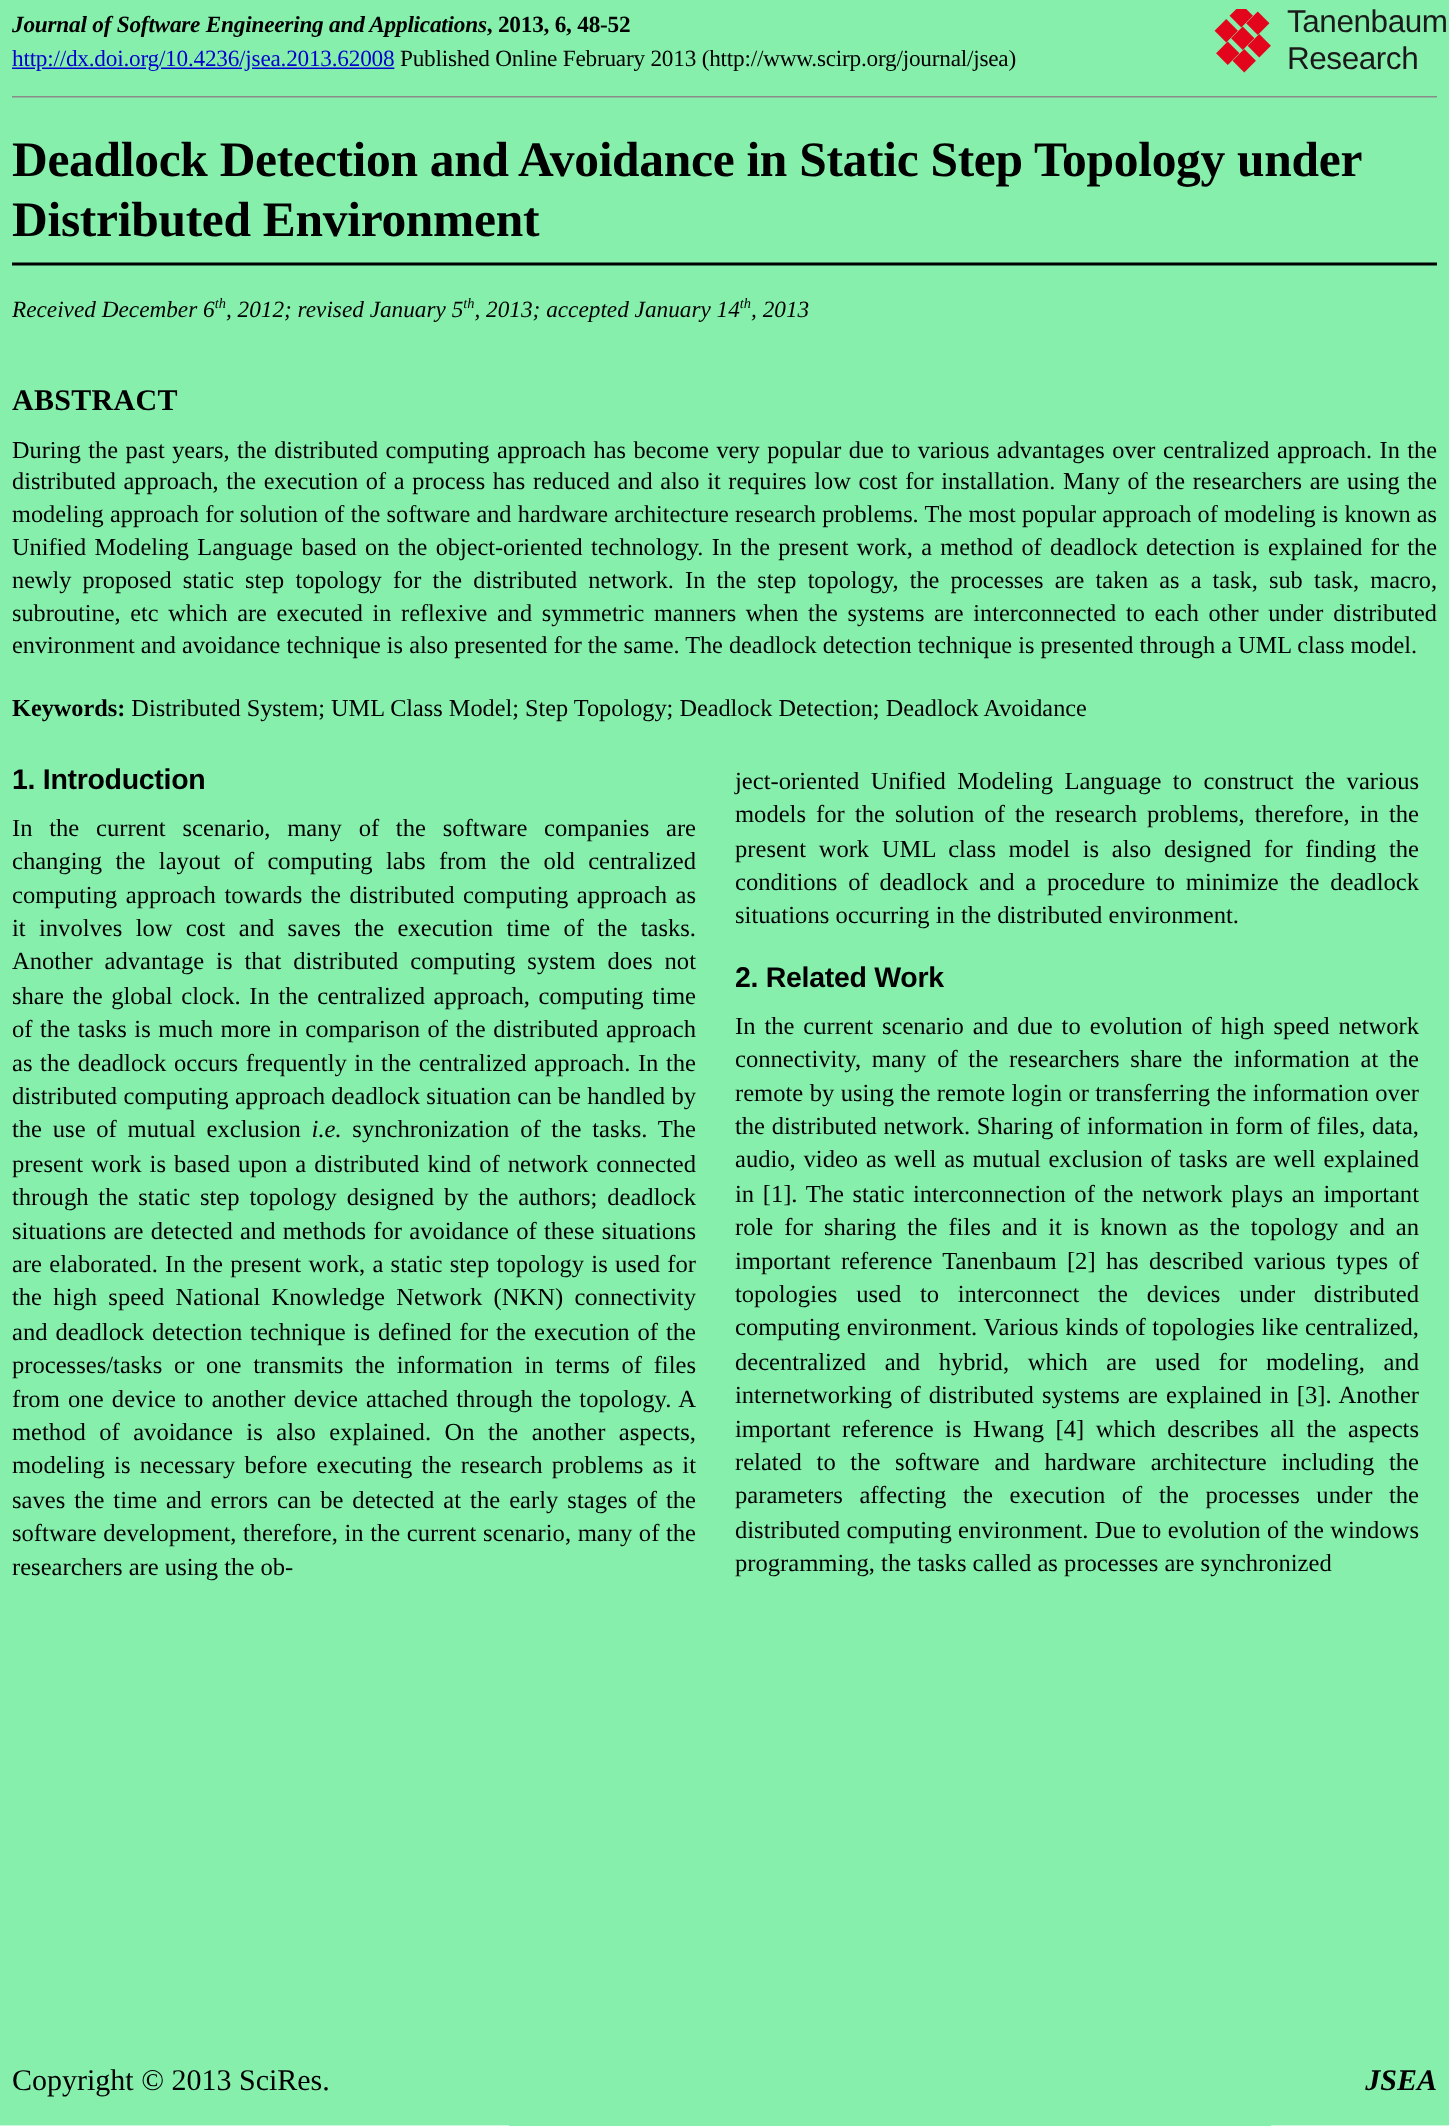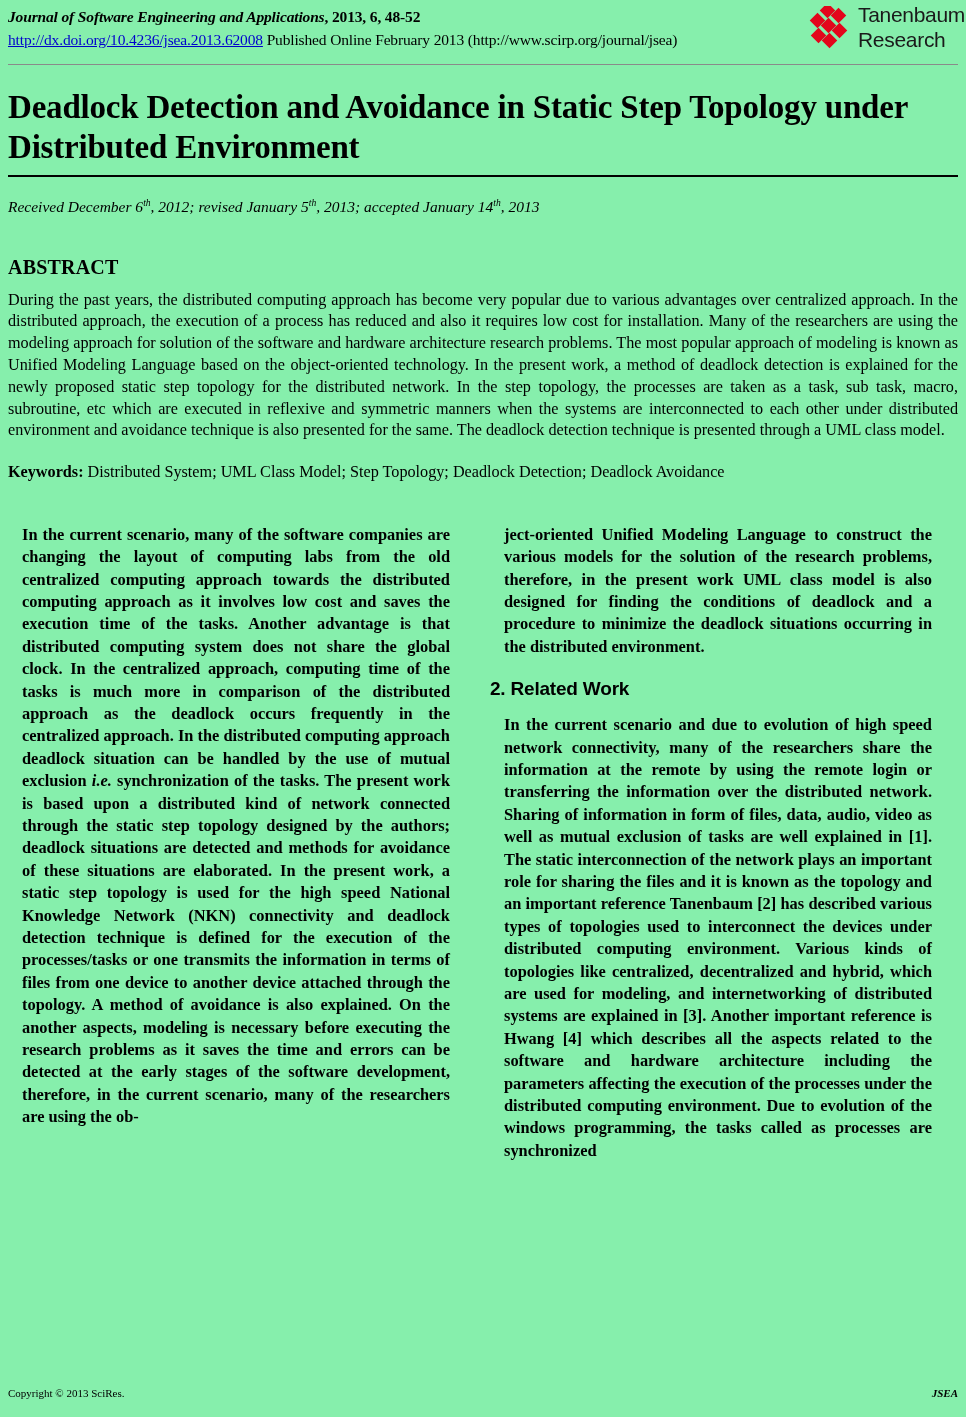--- a/index.html
+++ b/index.html
@@ -161,36 +161,35 @@
     font-weight: bold;
     font-size: 19px;
     margin: 0 0 9px 0;
     letter-spacing: -0.2px;
   }
   .sec-head.spaced { margin-top: 20px; }
   .para {
     font-size: 16.4px;
     line-height: 1.365;
     text-align: justify;
-    margin: 14px;
+    margin: 0;
     hyphens: none;
-    font-weight: bold;
   }
   .para i { font-style: italic; }
 
   
   .footer {
     position: absolute;
     left: 8px;
     right: 8px;
     bottom: 18px;
     display: flex;
     justify-content: space-between;
     align-items: baseline;
-    font-size: 11px;
+    font-size: 20px;
   }
   .footer-right {
     font-style: italic;
     font-weight: bold;
   }
 </style>
 </head>
 <body>
 
 <div class="page">
@@ -239,20 +238,21 @@
   <div class="abstract-head">ABSTRACT</div>
   <div class="abstract-body">During the past years, the distributed computing approach has become very popular due to various advantages over centralized approach. In the distributed approach, the execution of a process has reduced and also it requires low cost for installation. Many of the researchers are using the modeling approach for solution of the software and hardware architecture research problems. The most popular approach of modeling is known as Unified Modeling Language based on the object-oriented technology. In the present work, a method of deadlock detection is explained for the newly proposed static step topology for the distributed network. In the step topology, the processes are taken as a task, sub task, macro, subroutine, etc which are executed in reflexive and symmetric manners when the systems are interconnected to each other under distributed environment and avoidance technique is also presented for the same. The deadlock detection technique is presented through a UML class model.</div>
 
   <div class="keywords">
     <b>Keywords:</b><span> Distributed System; UML Class Model; Step Topology; Deadlock Detection; Deadlock Avoidance</span>
   </div>
 
   <div class="columns">
 
     <div class="col">
+      <div class="sec-head">1. Introduction</div>
       <p class="para"><span>In the current scenario, many of the software companies are changing the layout of computing labs from the old centralized computing approach towards the distributed computing approach as it involves low cost and saves the execution time of the tasks. Another advantage is that distributed computing system does not share the global clock. In the centralized approach, computing time of the tasks is much more in comparison of the distributed approach as the deadlock occurs frequently in the centralized approach. In the distributed computing approach deadlock situation can be handled by the use of mutual exclusion </span><i>i.e.</i><span> synchronization of the tasks. The present work is based upon a distributed kind of network connected through the static step topology designed by the authors; deadlock situations are detected and methods for avoidance of these situations are elaborated. In the present work, a static step topology is used for the high speed National Knowledge Network (NKN) connectivity and deadlock detection technique is defined for the execution of the processes/tasks or one transmits the information in terms of files from one device to another device attached through the topology. A method of avoidance is also explained. On the another aspects, modeling is necessary before executing the research problems as it saves the time and errors can be detected at the early stages of the software development, therefore, in the current scenario, many of the researchers are using the ob-</span></p>
     </div>
 
     <div class="col">
       <p class="para">ject-oriented Unified Modeling Language to construct the various models for the solution of the research problems, therefore, in the present work UML class model is also designed for finding the conditions of deadlock and a procedure to minimize the deadlock situations occurring in the distributed environment.</p>
       <div class="sec-head spaced">2. Related Work</div>
       <p class="para">In the current scenario and due to evolution of high speed network connectivity, many of the researchers share the information at the remote by using the remote login or transferring the information over the distributed network. Sharing of information in form of files, data, audio, video as well as mutual exclusion of tasks are well explained in [1]. The static interconnection of the network plays an important role for sharing the files and it is known as the topology and an important reference Tanenbaum [2] has described various types of topologies used to interconnect the devices under distributed computing environment. Various kinds of topologies like centralized, decentralized and hybrid, which are used for modeling, and internetworking of distributed systems are explained in [3]. Another important reference is Hwang [4] which describes all the aspects related to the software and hardware architecture including the parameters affecting the execution of the processes under the distributed computing environment. Due to evolution of the windows programming, the tasks called as processes are synchronized</p>
     </div>
 
   </div>

